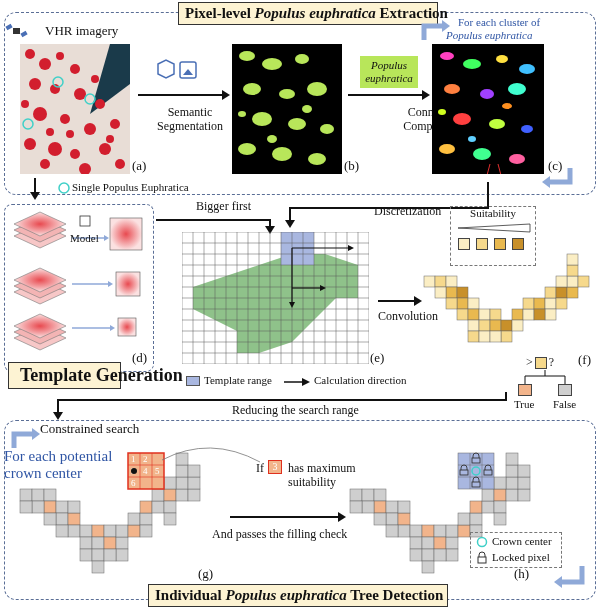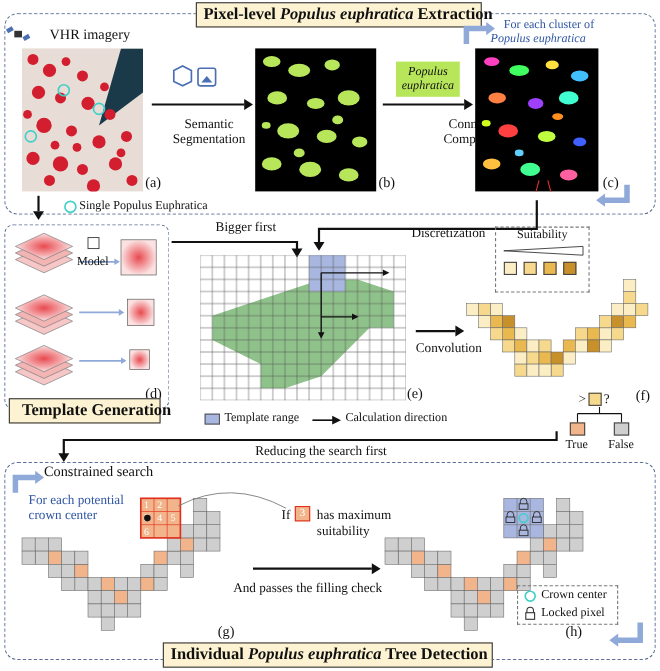--- a/index.html
+++ b/index.html
@@ -191,21 +191,21 @@
       <polygon points="4,122 30,110 56,122 30,134" fill="#f3b4b4" stroke="#777" stroke-width="0.6"></polygon>
       <polygon points="4,116 30,104 56,116 30,128" fill="url(#rg1)" stroke="#777" stroke-width="0.6"></polygon>
       <rect x="108" y="108" width="18" height="18" fill="url(#rg1)" stroke="#555" stroke-width="0.6"></rect>
       <line x1="62" y1="118" x2="102" y2="118" stroke="#8fa9d8" stroke-width="1.5"></line>
       <polygon points="100,115 105,118 100,121" fill="#8fa9d8"></polygon>
     </g>
   </svg>
 </div>
 <div class="lbl" style="left:70px; top:232px; font-size:11px;">Model</div>
 <div class="panel-letter" style="left:132px; top:350px;">(d)</div>
-<div class="titlebox" style="left:8px; top:362px; width:138px; font-size:15px;padding-left:11px;">Template Generation</div>
+<div class="titlebox" style="left:8px; top:362px; width:113px; font-size:18px;padding-left:11px;">Template Generation</div>
 
 <svg style="left:156px; top:214px;" width="120" height="18">
   <path d="M0 6 H114 V18" fill="none" stroke="#111" stroke-width="2"></path>
   <polygon points="109,12 114,20 119,12" fill="#111"></polygon>
 </svg>
 <div class="lbl" style="left:196px; top:200px;">Bigger first</div>
 
 <svg style="left:282px; top:182px;" width="210" height="48">
   <path d="M206 0 V26 H8 V40" fill="none" stroke="#111" stroke-width="2"></path>
   <polygon points="3,38 8,46 13,38" fill="#111"></polygon>
@@ -312,30 +312,30 @@
 </svg>
 <div class="abs" style="left:518px; top:384px; width:14px; height:12px; background:#f2b48b; border:0.5px solid #444;"></div>
 <div class="abs" style="left:558px; top:384px; width:14px; height:12px; background:#cfcfcf; border:0.5px solid #444;"></div>
 <div class="lbl" style="left:514px; top:398px; font-size:11px;">True</div>
 <div class="lbl" style="left:553px; top:398px; font-size:11px;">False</div>
 
 <svg style="left:50px; top:392px;" width="460" height="30">
   <path d="M456 0 V8 H8 V22" fill="none" stroke="#111" stroke-width="2"></path>
   <polygon points="3,20 8,28 13,20" fill="#111"></polygon>
 </svg>
-<div class="lbl" style="left:232px; top:404px;">Reducing the search first</div>
+<div class="lbl" style="left:232px; top:404px;">Reducing the search range</div>
 
 <div class="dashbox" style="left:4px; top:420px; width:592px; height:180px;"></div>
 
 <div class="lbl" style="left:40px; top:422px; font-size:13px;">Constrained search</div>
 <svg style="left:10px; top:428px;" width="30" height="22">
   <path d="M4 20 V6 H24" fill="none" stroke="#8fa9d8" stroke-width="5"></path>
   <polygon points="22,0 30,6 22,12" fill="#8fa9d8"></polygon>
 </svg>
-<div class="lbl blue" style="left:26px; top:448px; font-size:12px;">
+<div class="lbl blue" style="left:4px; top:448px; font-size:15px;">
   <div>For each potential</div>
   <div>crown center</div>
 </div>
 
 <div class="abs" style="left:20px; top:434px; width:200px; height:150px;">
   <svg width="200" height="150" style="left:0;top:0;">
     <g stroke="#666" stroke-width="0.5">
       <rect x="0" y="55" width="12" height="12" fill="#cfcfcf"></rect>
         <rect x="12" y="55" width="12" height="12" fill="#cfcfcf"></rect>
       <rect x="24" y="55" width="12" height="12" fill="#cfcfcf"></rect>

